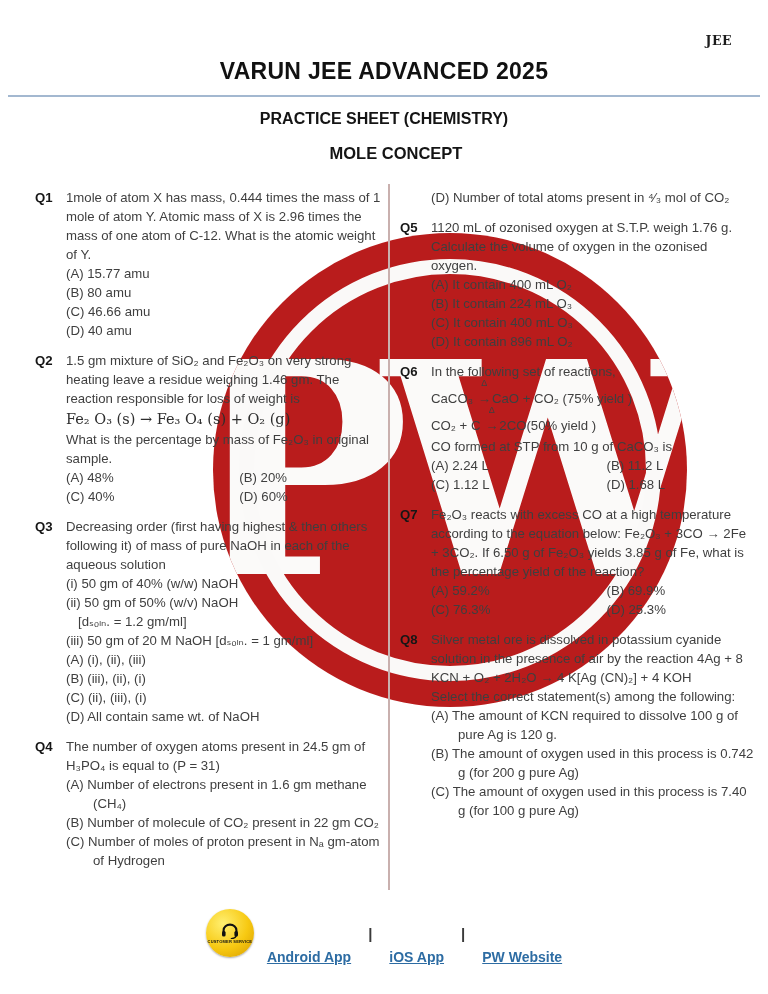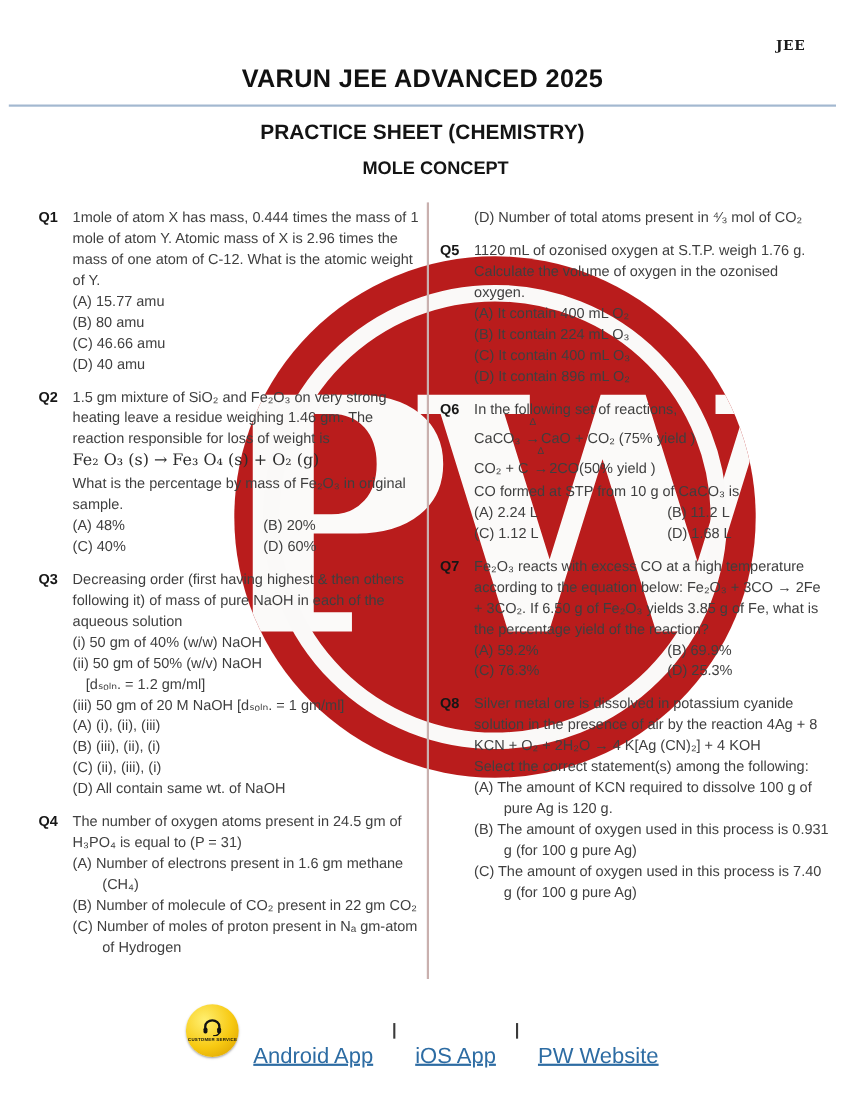--- a/index.html
+++ b/index.html
@@ -23,21 +23,21 @@
     color:#fbfaf9;letter-spacing:-28px;margin-left:-26px;line-height:1;
   }
   
   .layer{position:absolute;z-index:1;}
   #corner-tag{top:33px;right:36px;font-family:"DejaVu Serif",serif;
     font-weight:bold;font-size:12.5px;color:#1c1c1c;letter-spacing:.5px;}
   #title{top:58px;left:0;width:768px;text-align:center;
     font-size:23px;font-weight:800;color:#111;letter-spacing:.3px;}
   #header-rule{top:95px;left:8px;width:752px;height:2px;background:#a3b8d0;}
   #subtitle{top:110px;left:0;width:768px;text-align:center;
-    font-size:19px;font-weight:800;color:#141414;}
+    font-size:16px;font-weight:800;color:#141414;}
   #topic{top:144px;left:12px;width:768px;text-align:center;
     font-size:16.5px;font-weight:800;color:#141414;}
   
   #col-left{left:35px;top:188px;width:352px;}
   #col-right{left:400px;top:188px;width:356px;}
   #divider{left:388px;top:184px;width:2px;height:706px;background:#c9b0ae;}
   .question{display:flex;margin-bottom:11px;justify-content:flex-end;}
   .qnum{width:31px;flex:none;font-weight:bold;color:#161616;
     font-size:13.2px;line-height:19px;}
   .qcontent{flex:1;min-width:0;}
@@ -55,21 +55,21 @@
   
   #footer{top:901px;left:0;width:768px;display:flex;align-items:center;
     justify-content:center;gap:13px;}
   #cs-badge{width:48px;height:48px;border-radius:50%;flex:none;
     background:radial-gradient(circle at 35% 30%,#ffef70,#f7c912 55%,#d99f00 95%);
     box-shadow:0 1px 2px rgba(0,0,0,.35);
     display:flex;flex-direction:column;align-items:center;justify-content:center;}
   #cs-badge svg{display:block;}
   #cs-badge .micro{font-size:4px;font-weight:bold;color:#111;line-height:5px;
     text-align:center;letter-spacing:.2px;}
-  .flink{font-size:20px;font-weight:normal;color:#2d6ca3;
+  .flink{font-size:14px;font-weight:bold;color:#2d6ca3;
     text-decoration:underline;cursor:pointer;margin-top:48px;}
   .fsep{font-size:15px;font-weight:bold;color:#3a3a3a;padding:0 4px;}
 </style>
 </head>
 <body>
 
 <div id="watermark">
   <div class="ring"></div>
   <span class="pw">PW</span>
 </div>
@@ -173,21 +173,21 @@
           <p class="q-text opt">(D) 25.3%</p>
         </div>
       </div>
     </div>
     <div class="question">
       <div class="qnum">Q8</div>
       <div class="qcontent">
         <p class="q-text">Silver metal ore is dissolved in potassium cyanide solution in the presence of air by the reaction 4Ag + 8 KCN + O₂ + 2H₂O → 4 K[Ag (CN)₂] + 4 KOH</p>
         <p class="q-text">Select the correct statement(s) among the following:</p>
         <p class="q-text opt hang">(A) The amount of KCN required to dissolve 100 g of pure Ag is 120 g.</p>
-        <p class="q-text opt hang">(B) The amount of oxygen used in this process is 0.931 g (for 100 g pure Ag)</p>
+        <p class="q-text opt hang">(B) The amount of oxygen used in this process is 0.742 g (for 200 g pure Ag)</p>
         <p class="q-text opt hang">(C) The amount of oxygen used in this process is 7.40 g (for 100 g pure Ag)</p>
       </div>
     </div>
   </div>
 
 <div class="layer" id="footer">
   <div id="cs-badge">
     <svg width="20" height="16" viewBox="0 0 24 20">
       <path d="M4 12 L4 9 A8 7 0 0 1 20 9 L20 12" fill="none" stroke="#111" stroke-width="2.6"></path>
       <rect x="2" y="10" width="4.5" height="7" rx="2" fill="#111"></rect>

